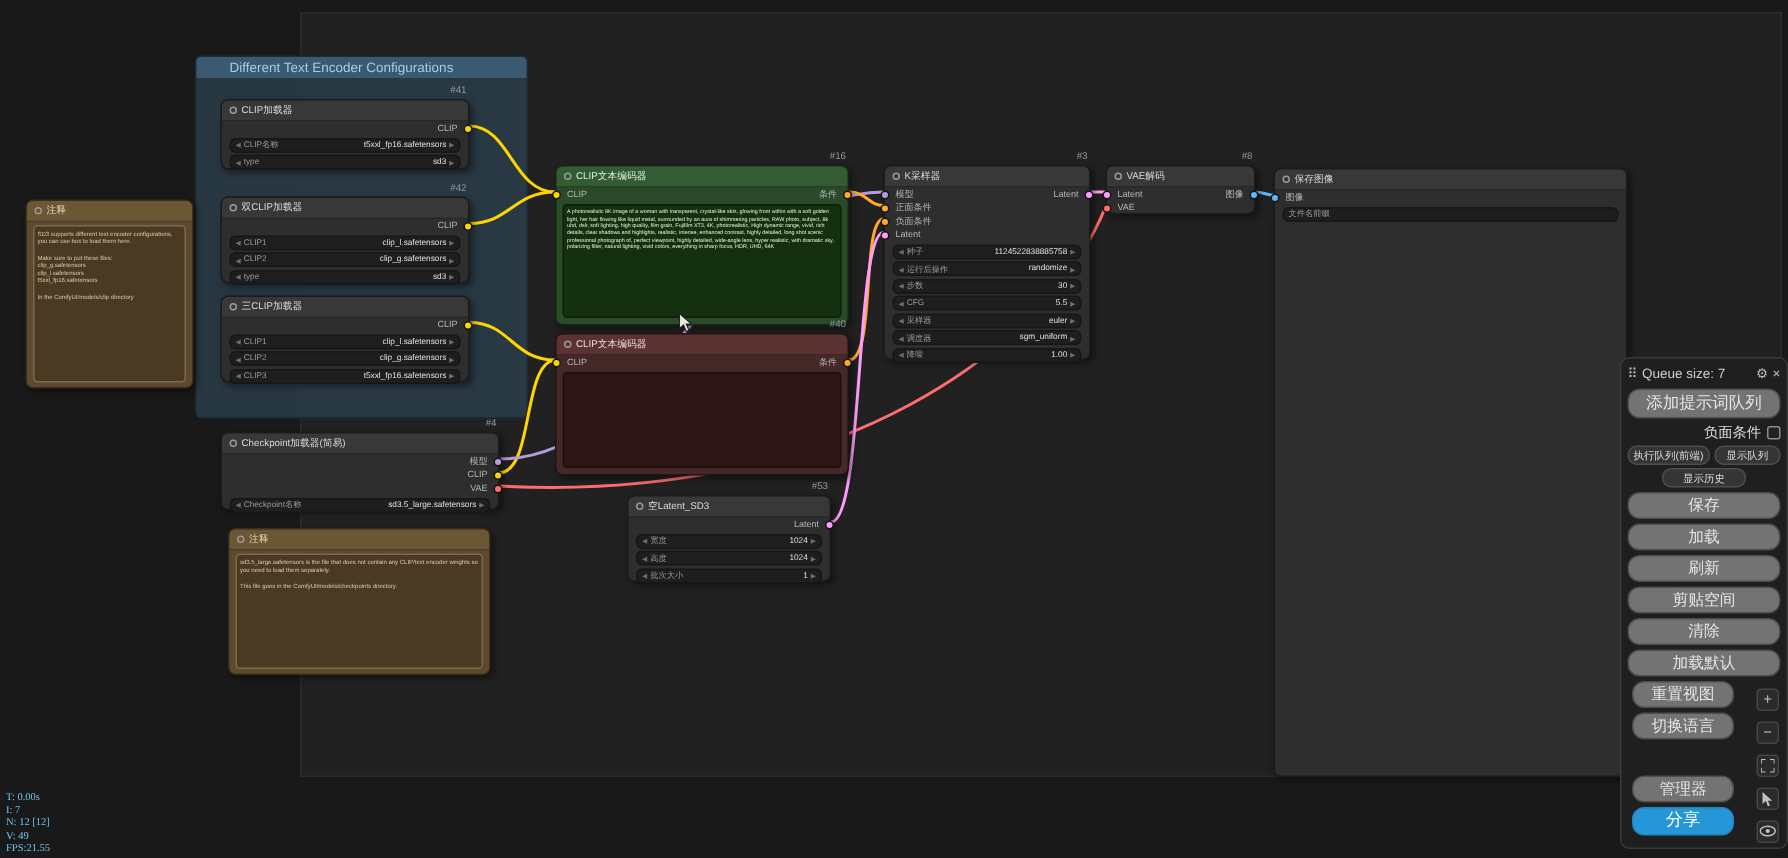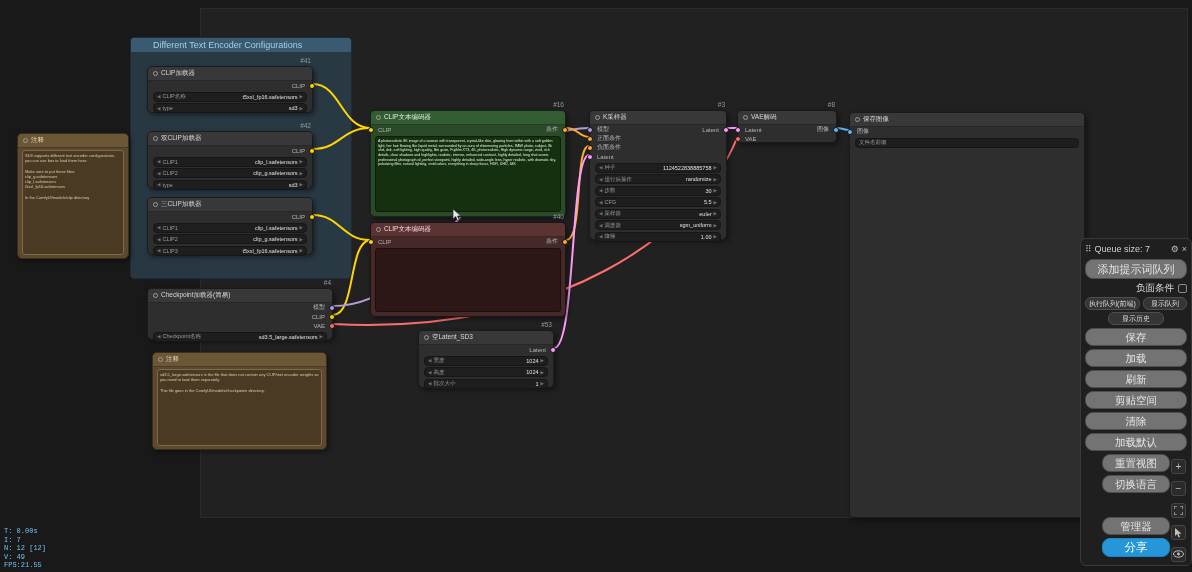--- a/index.html
+++ b/index.html
@@ -54,39 +54,39 @@
 
   
   .menu{position:absolute;left:1080px;top:238px;width:112px;z-index:5;background:#1f1f1f;
     border:1px solid #3a3a3a;border-radius:6px;padding:3px 4px 5px;box-sizing:border-box}
   .menu-header{display:flex;align-items:center;gap:3px;font-size:9px;color:#cfcfcf;height:14px}
   .menu-header .qsize{flex:1}
   .menu-header .mh-icon{cursor:pointer;color:#bdbdbd}
   .mbtn{display:block;width:100%;height:18px;margin:3px 0;background:#737373;border:1px solid #4e4e4e;
     border-radius:8px;color:#e4e4e4;font-size:10.5px;line-height:15px;text-align:center;font-family:inherit;padding:0;cursor:pointer}
   .mbtn.big{height:20px;font-size:11px}
-  .mbtn.narrow{width:68px;margin-left:17px;margin-right:auto}
+  .mbtn.narrow{width:68px;margin-left:3px;margin-right:auto}
   .mbtn.share{background:#2596d8;border-color:#1f86c4;color:#fff;height:19px;font-size:11.5px}
   .extra-row{display:flex;justify-content:flex-end;align-items:center;gap:4px;font-size:9.5px;color:#ddd;height:13px;margin:2px 0}
   .cb{width:9px;height:9px;border:1px solid #8a8a8a;background:#222;border-radius:2px;box-sizing:border-box}
   .tiny-row{display:flex;gap:3px;margin:2px 0}
   .tiny-row.center{justify-content:center}
   .tbtn{flex:1;height:13px;background:#353535;border:1px solid #4e4e4e;border-radius:6px;color:#ddd;
     font-size:7px;font-family:inherit;padding:0;cursor:pointer;white-space:nowrap}
   .tbtn.hist{flex:none;width:56px}
   .spacer{height:18px}
 
   
   .icon-strip{position:absolute;left:1170px;top:459px;width:17px;z-index:6;display:flex;flex-direction:column;gap:7px;align-items:center}
   .istrip-btn{width:15px;height:15px;background:#2b2b2b;border:1px solid #454545;border-radius:3px;
     color:#c0c0c0;font-size:10px;line-height:13px;text-align:center;box-sizing:border-box;cursor:pointer}
   .istrip-btn svg{display:block;margin:2px auto 0}
 
   
-  .stats{position:absolute;left:4px;top:527px;z-index:5;font-family:Liberation Mono, monospace;
+  .stats{position:absolute;left:4px;top:527px;z-index:5;font-family:Liberation Serif, serif;
     font-size:7px;line-height:8.5px;color:#6fc3f0}
 
   .cursor{position:absolute;left:452px;top:208px;z-index:7;pointer-events:none}
 </style>
 </head>
 <body>
 
 <div class="inner-canvas"></div>
 
 <div class="group">

